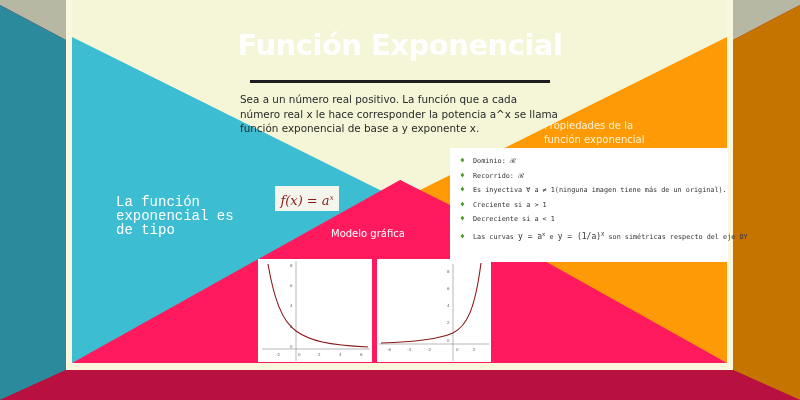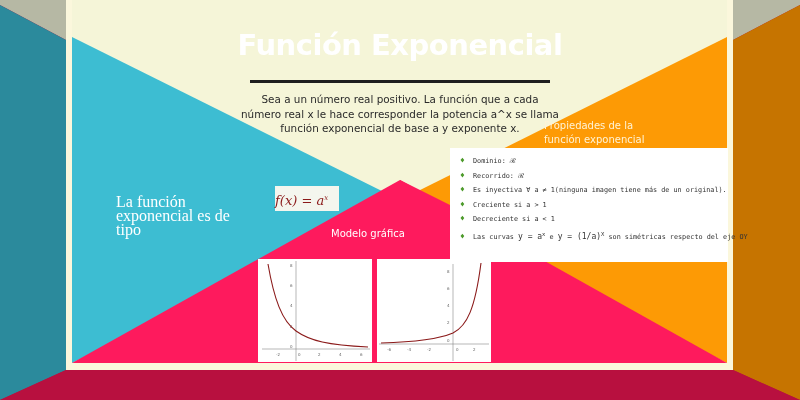--- a/index.html
+++ b/index.html
@@ -1,23 +1,23 @@
 <!DOCTYPE html>
 <html><head>
 <meta charset="utf-8">
 <style>
   html, body { margin:0; padding:0; }
   body { width:800px; height:400px; overflow:hidden; position:relative; background:#b8103f; font-family:"Liberation Sans", sans-serif; }
   .abs { position:absolute; }
   svg.bg { position:absolute; left:0; top:0; }
   .title { left:160px; top:28px; width:480px; text-align:center; font-family:"DejaVu Sans", sans-serif; font-weight:bold; font-size:29px; color:#ffffff; letter-spacing:-0.5px; }
   .title-rule { left:250px; top:80px; width:300px; height:3px; background:#1e1e1e; }
-  .intro { left:240px; top:92px; width:320px; text-align:center; font-family:"DejaVu Sans", sans-serif; font-size:10.4px; line-height:14.5px; color:#2a2a2a; }
-  .tipo { left:116px; top:195px; width:140px; font-family:Liberation Serif, serif; font-size:16px; line-height:14px; color:#fff; }
-  .formula { left:275px; top:186px; width:64px; height:25px; background:#f4f6ee; color:#8b1a1a; font-family:"DejaVu Serif", serif; font-style:italic; font-size:13px; line-height:25px; text-align:left; }
+  .intro { left:240px; top:92px; width:320px; font-family:"DejaVu Sans", sans-serif; font-size:10.4px; line-height:14.5px; color:#2a2a2a; }
+  .tipo { left:116px; top:195px; width:140px; font-family:Liberation Mono, monospace; font-size:14px; line-height:14px; color:#fff; }
+  .formula { left:275px; top:186px; width:64px; height:25px; background:#f4f6ee; color:#8b1a1a; font-family:"DejaVu Serif", serif; font-style:italic; font-size:13px; line-height:25px; text-align:center; }
   .formula sup { font-size:7px; }
   .modelo { left:331px; top:228px; font-family:"DejaVu Sans", sans-serif; font-size:10px; color:#fff; }
   .props-title { left:544px; top:119px; width:120px; font-family:"DejaVu Sans", sans-serif; font-size:10px; line-height:14px; color:#fff3d6; }
   .props { left:450px; top:148px; width:278px; height:114px; background:#fff; }
   .props ul { list-style:none; margin:4px; padding:2px 0 0 6px; }
   .props li { font-family:"DejaVu Sans Mono", monospace; font-size:6.8px; color:#333; height:14.6px; line-height:14.6px; white-space:nowrap; }
   .props li .b { color:#4c9a2a; font-size:8px; display:inline-block; width:13px; }
   .props li sup { font-size:5.5px; }
   .props li .bold { font-weight:normal; font-size:8px; }
   .graph { background:#fff; }

